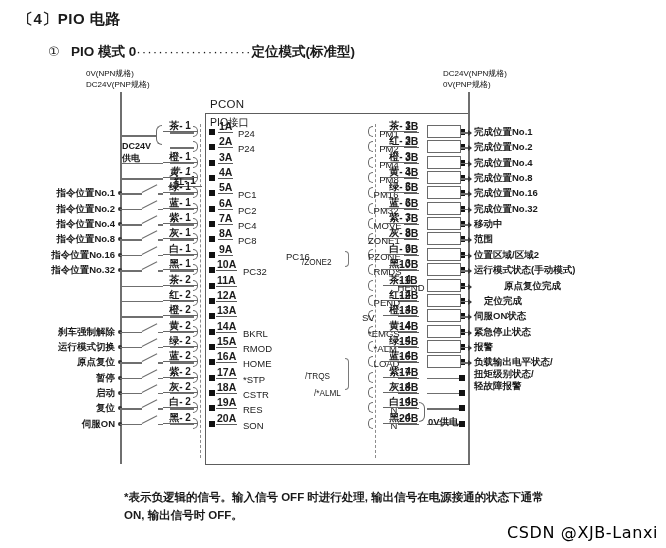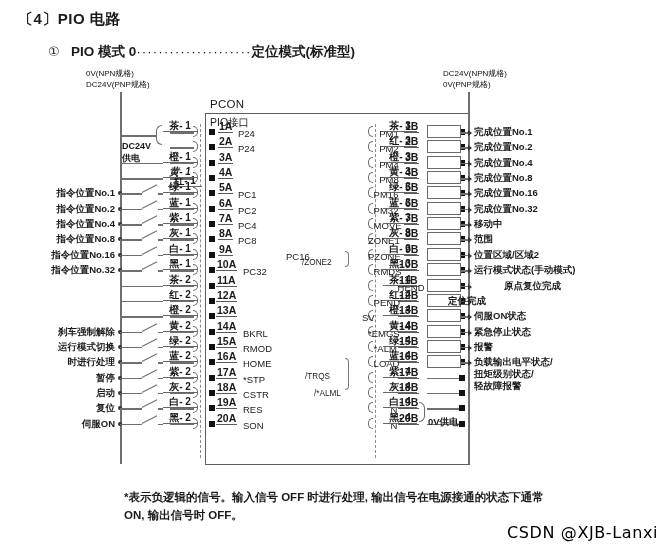--- a/index.html
+++ b/index.html
@@ -466,21 +466,21 @@
     <div class="lbl-left" style="left:10px; top:325.54999999999995px; width:105px;">刹车强制解除</div>
     <div class="node" style="left:118px; top:329.54999999999995px;"></div>
     <div class="hline" style="left:120px; top:331.54999999999995px; width:22px;"></div>
     <div class="switch" style="left:142px; top:322.54999999999995px;"></div>
     <div class="hline" style="left:158px; top:331.54999999999995px; width:5px;"></div>
     <div class="lbl-left" style="left:10px; top:340.9px; width:105px;">运行模式切换</div>
     <div class="node" style="left:118px; top:344.9px;"></div>
     <div class="hline" style="left:120px; top:346.9px; width:22px;"></div>
     <div class="switch" style="left:142px; top:337.9px;"></div>
     <div class="hline" style="left:158px; top:346.9px; width:5px;"></div>
-    <div class="lbl-left" style="left:10px; top:356.25px; width:105px;">时进行处理</div>
+    <div class="lbl-left" style="left:10px; top:356.25px; width:105px;">原点复位</div>
     <div class="node" style="left:118px; top:360.25px;"></div>
     <div class="hline" style="left:120px; top:362.25px; width:22px;"></div>
     <div class="switch" style="left:142px; top:353.25px;"></div>
     <div class="hline" style="left:158px; top:362.25px; width:5px;"></div>
     <div class="lbl-left" style="left:10px; top:371.6px; width:105px;">暂停</div>
     <div class="node" style="left:118px; top:375.6px;"></div>
     <div class="hline" style="left:120px; top:377.6px; width:22px;"></div>
     <div class="switch" style="left:142px; top:368.6px;"></div>
     <div class="hline" style="left:158px; top:377.6px; width:5px;"></div>
     <div class="lbl-left" style="left:10px; top:386.95px; width:105px;">启动</div>
@@ -538,21 +538,21 @@
     <div class="hline" style="left:461px; top:270.15px; width:7px;"></div>
     <div class="arrow" style="left:468px; top:268.15px;"></div>
     <div class="lbl-right" style="left:474px; top:264.15px;">运行模式状态(手动模式)</div>
     <div class="relay-box" style="left:427px; top:278.5px;"></div>
     <div class="hline" style="left:461px; top:285.5px; width:7px;"></div>
     <div class="arrow" style="left:468px; top:283.5px;"></div>
     <div class="lbl-right" style="left:474px; top:279.5px;margin-left:30px;">原点复位完成</div>
     <div class="relay-box" style="left:427px; top:293.85px;"></div>
     <div class="hline" style="left:461px; top:300.85px; width:7px;"></div>
     <div class="arrow" style="left:468px; top:298.85px;"></div>
-    <div class="lbl-right" style="left:448px; top:294.85px;">定位完成</div>
+    <div class="lbl-right" style="left:484px; top:294.85px;">定位完成</div>
     <div class="relay-box" style="left:427px; top:309.2px;"></div>
     <div class="hline" style="left:461px; top:316.2px; width:7px;"></div>
     <div class="arrow" style="left:468px; top:314.2px;"></div>
     <div class="lbl-right" style="left:474px; top:310.2px;">伺服ON状态</div>
     <div class="relay-box" style="left:427px; top:324.54999999999995px;"></div>
     <div class="hline" style="left:461px; top:331.54999999999995px; width:7px;"></div>
     <div class="arrow" style="left:468px; top:329.54999999999995px;"></div>
     <div class="lbl-right" style="left:474px; top:325.54999999999995px;">紧急停止状态</div>
     <div class="relay-box" style="left:427px; top:339.9px;"></div>
     <div class="hline" style="left:461px; top:346.9px; width:7px;"></div>

